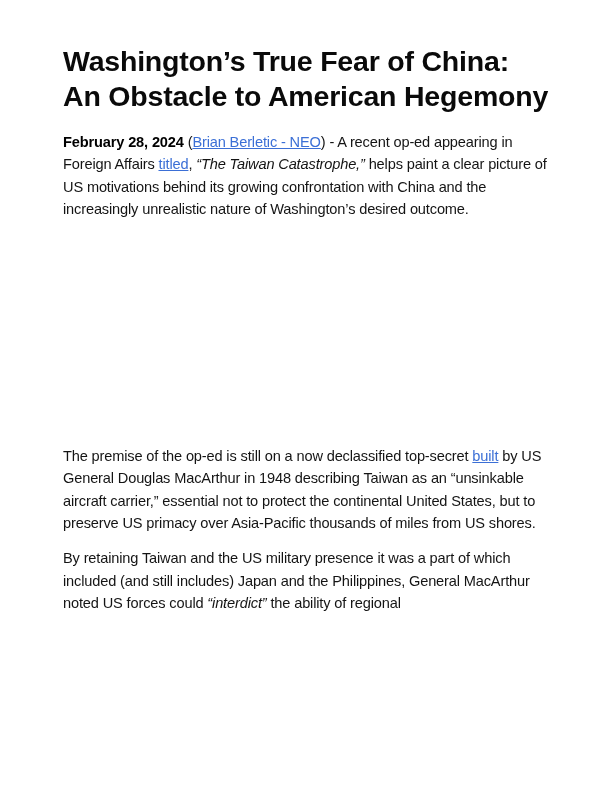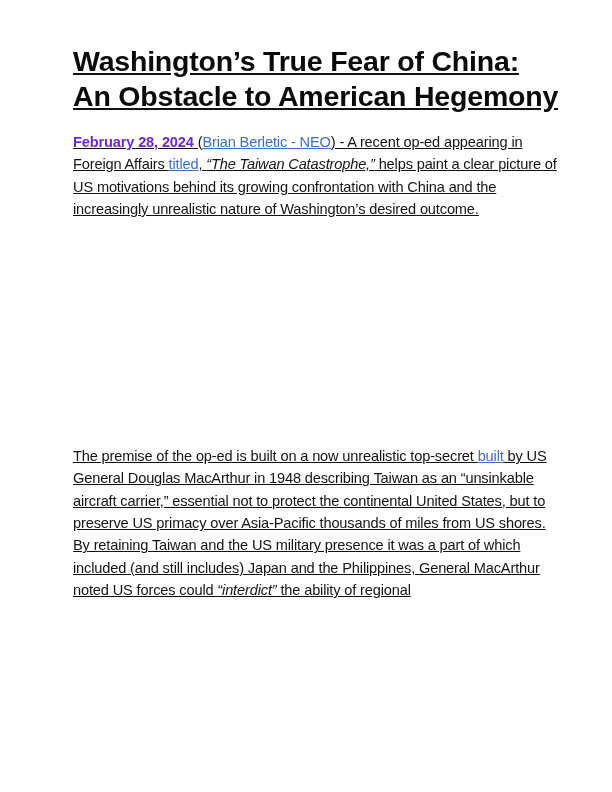--- a/index.html
+++ b/index.html
@@ -10,60 +10,59 @@
   body {
     width: 612px;
     height: 792px;
     position: relative;
     overflow: hidden;
     font-family: "Liberation Sans", "DejaVu Sans", sans-serif;
     color: #111111;
   }
   .page {
     position: absolute;
-    left: 73px;
+    left: 63px;
     top: 44px;
     width: 490px;
-    text-decoration: underline;
   }
   h1.title {
     margin: 0;
     font-family: "Liberation Sans", sans-serif;
     font-weight: bold;
     font-size: 28.5px;
     line-height: 35px;
     letter-spacing: -0.2px;
     color: #0a0a0a;
   }
   .para {
     margin: 0;
     font-size: 14.6px;
     line-height: 22.3px;
     color: #141414;
     letter-spacing: -0.15px;
   }
   .p1 { margin-top: 17px; }
-  .date { font-weight: bold; color: #6d28d9; }
+  .date { font-weight: bold; color: #000000; }
   a.link {
     color: #3b6fd6;
     text-decoration: underline;
   }
   em { font-style: italic; }
   .spacer {
     height: 225px;
   }
   .p3 { margin-top: 0; }
-  .p4 { }
+  .p4 { margin-top: 13px; }
 </style>
 </head>
 <body>
 
 <div class="page">
   <h1 class="title">Washington’s True Fear of China: An Obstacle to American Hegemony</h1>
 
   <p class="para p1"><span class="date">February 28, 2024</span><span> (</span><a class="link" href="#">Brian Berletic - NEO</a><span>) - A recent op-ed appearing in Foreign Affairs </span><a class="link" href="#">titled</a><span>, </span><em>“The Taiwan Catastrophe,”</em><span> helps paint a clear picture of US motivations behind its growing confrontation with China and the increasingly unrealistic nature of Washington’s desired outcome.</span></p>
 
   <div class="spacer"></div>
 
-  <p class="para p3"><span>The premise of the op-ed is built on a now unrealistic top-secret </span><a class="link" href="#">built</a><span> by US General Douglas MacArthur in 1948 describing Taiwan as an “unsinkable aircraft carrier,” essential not to protect the continental United States, but to preserve US primacy over Asia-Pacific thousands of miles from US shores.</span></p>
+  <p class="para p3"><span>The premise of the op-ed is still on a now declassified top-secret </span><a class="link" href="#">built</a><span> by US General Douglas MacArthur in 1948 describing Taiwan as an “unsinkable aircraft carrier,” essential not to protect the continental United States, but to preserve US primacy over Asia-Pacific thousands of miles from US shores.</span></p>
 
   <p class="para p4"><span>By retaining Taiwan and the US military presence it was a part of which included (and still includes) Japan and the Philippines, General MacArthur noted US forces could </span><em>“interdict”</em><span> the ability of regional</span></p>
 </div>
 
 </body></html>

